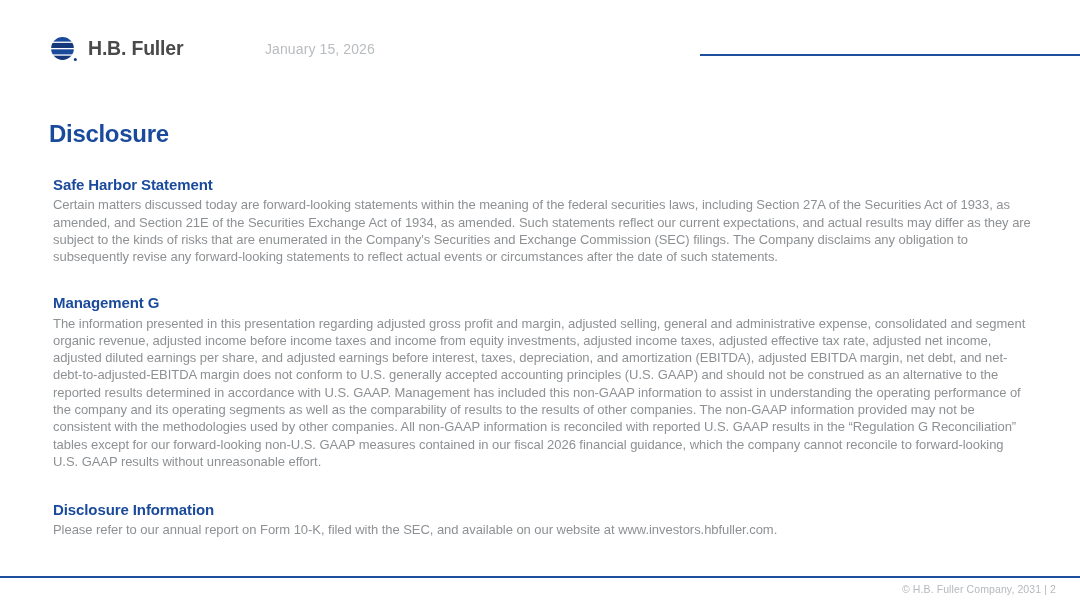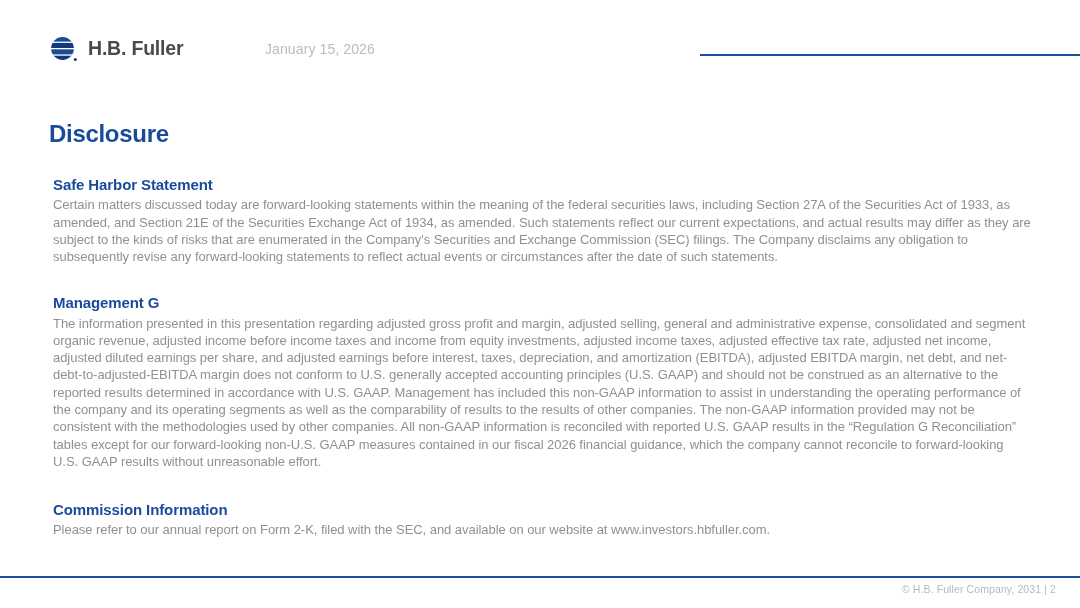--- a/index.html
+++ b/index.html
@@ -171,22 +171,22 @@
     <div class="gap-reg"></div>
 
     <div class="section">
       <div class="section-heading">Management G</div>
       <p class="section-body">The information presented in this presentation regarding adjusted gross profit and margin, adjusted selling, general and administrative expense, consolidated and segment organic revenue, adjusted income before income taxes and income from equity investments, adjusted income taxes, adjusted effective tax rate, adjusted net income, adjusted diluted earnings per share, and adjusted earnings before interest, taxes, depreciation, and amortization (EBITDA), adjusted EBITDA margin, net debt, and net-debt-to-adjusted-EBITDA margin does not conform to U.S. generally accepted accounting principles (U.S. GAAP) and should not be construed as an alternative to the reported results determined in accordance with U.S. GAAP. Management has included this non-GAAP information to assist in understanding the operating performance of the company and its operating segments as well as the comparability of results to the results of other companies. The non-GAAP information provided may not be consistent with the methodologies used by other companies. All non-GAAP information is reconciled with reported U.S. GAAP results in the “Regulation G Reconciliation” tables except for our forward-looking non-U.S. GAAP measures contained in our fiscal 2026 financial guidance, which the company cannot reconcile to forward-looking U.S. GAAP results without unreasonable effort.</p>
     </div>
 
     <div class="gap-addl"></div>
 
     <div class="section">
-      <div class="section-heading">Commission Information</div>
-      <p class="section-body">Please refer to our annual report on Form 2-K, filed with the SEC, and available on our website at www.investors.hbfuller.com.</p>
+      <div class="section-heading">Disclosure Information</div>
+      <p class="section-body">Please refer to our annual report on Form 10-K, filed with the SEC, and available on our website at www.investors.hbfuller.com.</p>
     </div>
 
   </div>
 
   <div class="footer-rule"></div>
   <div class="footer-text">© H.B. Fuller Company, 2031 | 2</div>
 
 </div>
 
 </body></html>

